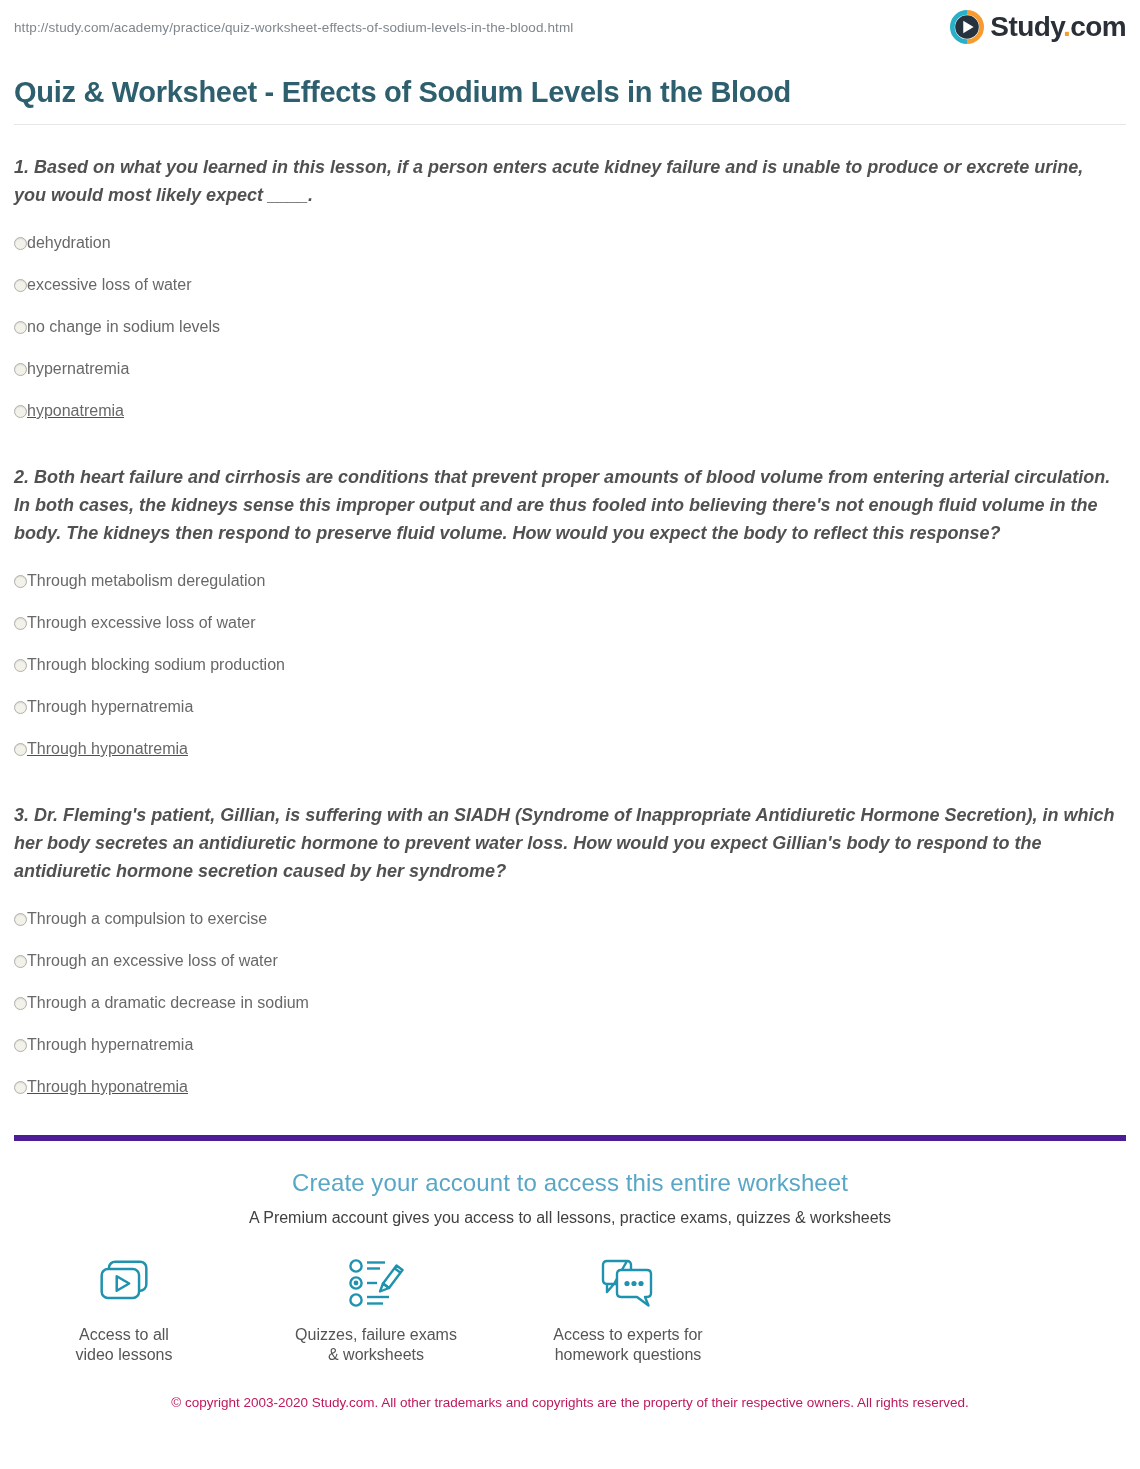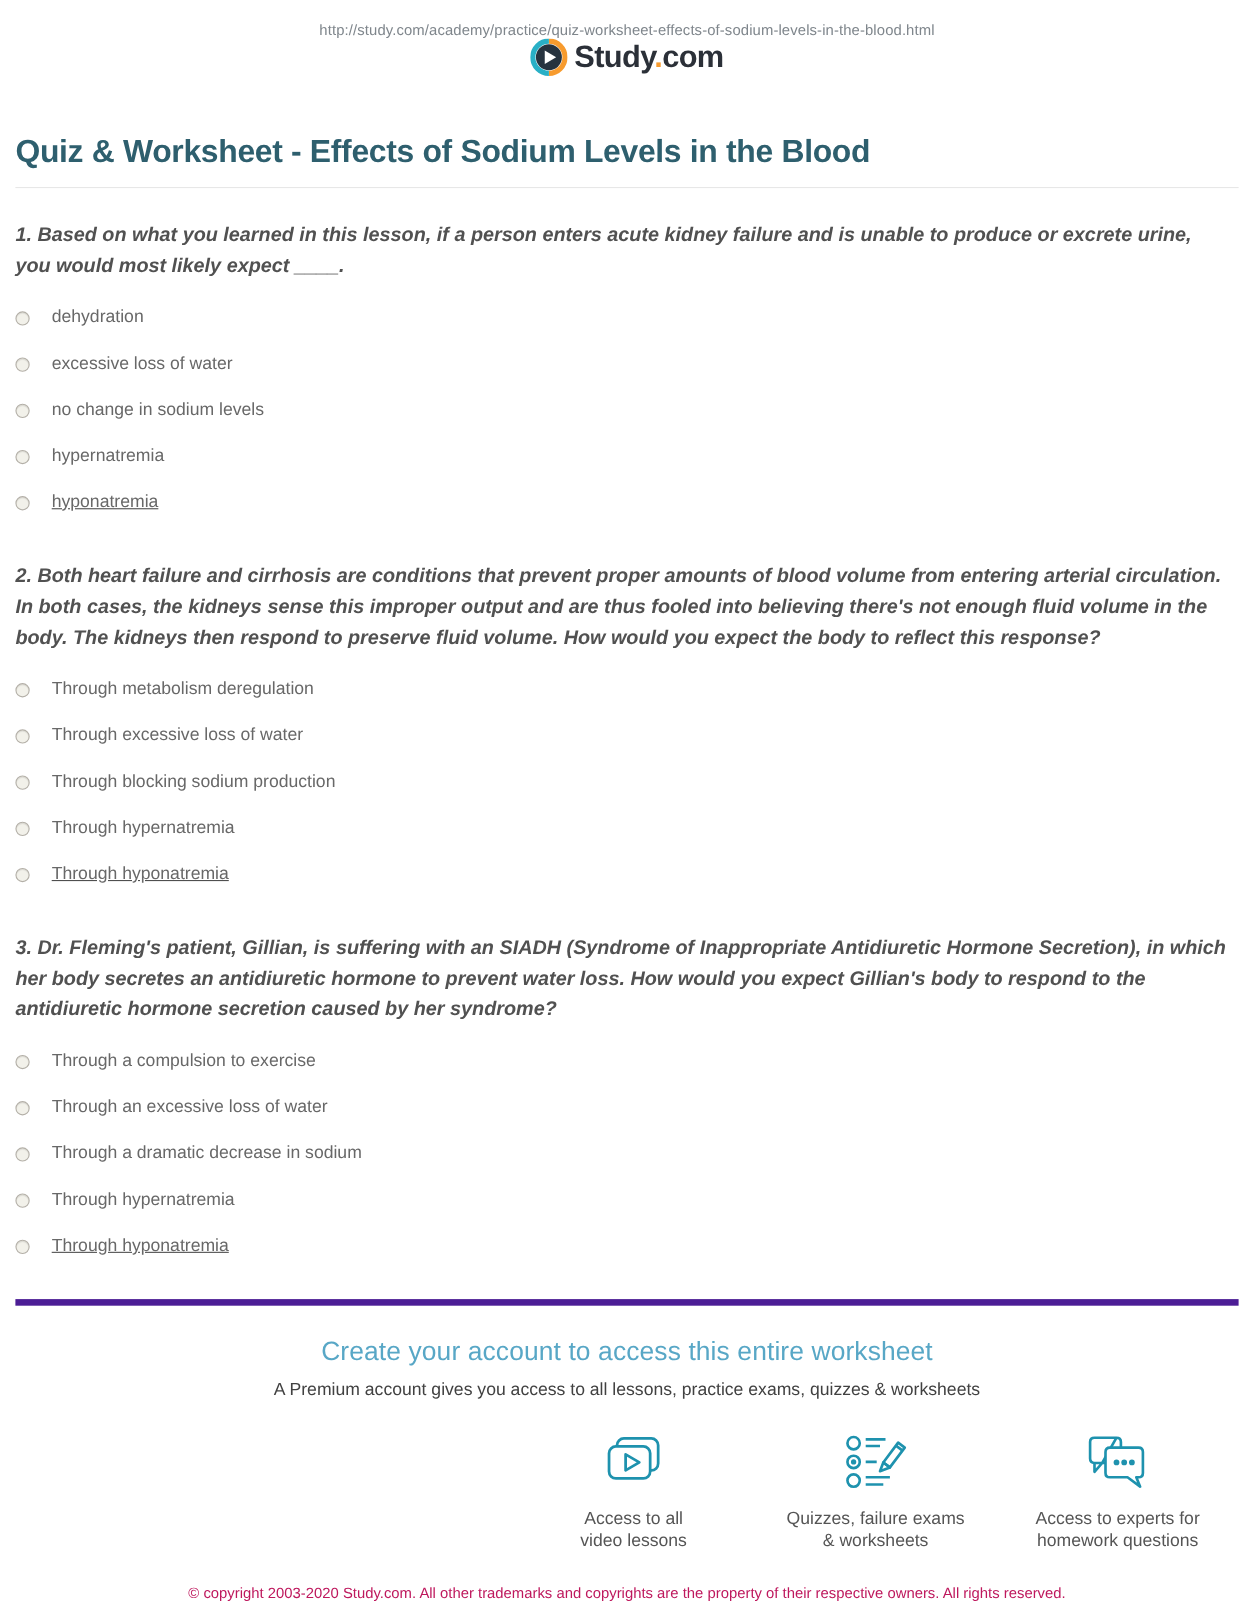--- a/index.html
+++ b/index.html
@@ -3,52 +3,52 @@
 <meta charset="utf-8">
 <style>
   html, body { margin: 0; padding: 0; background: #ffffff; }
   body { font-family: "Liberation Sans", sans-serif; color: #4f4f4f; }
   .page {
     width: 1140px; height: 1469px; margin: 0 auto; background: #fff;
     box-sizing: border-box; overflow: hidden; position: relative;
   }
 
   
-  .topbar { display: flex; justify-content: space-between; align-items: center; padding: 10px 14px 0 14px; flex-direction: column; }
+  .topbar { display: flex; justify-content: space-between; align-items: flex-start; padding: 10px 14px 0 14px; }
   .page-url { font-size: 13.5px; color: #7f868c; padding-top: 10px; letter-spacing: 0.1px; }
   .logo { display: flex; align-items: center; gap: 6px; cursor: pointer; }
   .logo-text { font-size: 28px; font-weight: bold; color: #2b3038; letter-spacing: -0.6px; line-height: 34px; }
   .logo-text .dot { color: #f79b2e; }
 
   
   h1.page-title {
-    margin: 52px 14px 0 14px; font-size: 29px; line-height: 34px;
+    margin: 31px 14px 0 14px; font-size: 29px; line-height: 34px;
     font-weight: bold; color: #2e5f6e; letter-spacing: -0.3px;
   }
   .title-divider { border: none; border-top: 1px solid #e7e7e7; margin: 15px 14px 0 14px; }
 
   
   .question { margin: 0 14px; padding-top: 42px; }
   .question.first { padding-top: 28px; }
   .q-text { margin: 0; font-size: 18px; line-height: 28px; font-weight: bold; color: #515151; max-width: 1104px; font-style: italic; }
   .options { margin-top: 24px; }
-  .option { display: flex; align-items: center; gap: 20px; height: 20px; margin-bottom: 22px; cursor: pointer; }
+  .option { display: flex; align-items: center; gap: 0; height: 20px; margin-bottom: 22px; cursor: pointer; }
   .option:last-child { margin-bottom: 0; text-decoration: underline; }
   .radio {
     width: 11px; height: 11px; flex: 0 0 11px; border-radius: 50%;
     border: 1px solid #b3afa7; background: #f2f1ea;
     box-shadow: inset 0 1px 1px rgba(0,0,0,0.10);
   }
   .opt-label { font-size: 16px; color: #686868; }
 
   
   .cta { margin: 38px 14px 0 14px; border-top: 6px solid #4c1d95; padding-top: 28px; text-align: center; }
   .cta-heading { margin: 0; font-size: 24px; font-weight: normal; color: #58a7c6; letter-spacing: 0.1px; }
   .cta-sub { margin: 12px 0 0 0; font-size: 16px; color: #414141; }
-  .features { display: flex; justify-content: flex-end; margin-top: 28px; }
+  .features { display: flex; justify-content: flex-start; margin-top: 28px; gap: 32px; }
   .feature { width: 220px; text-align: center; }
   .feature-icon { height: 58px; display: flex; align-items: center; justify-content: center; }
   .feature-label { margin-top: 12px; font-size: 16px; line-height: 20px; color: #555555; }
 
   
   .page-footer { margin-top: 28px; text-align: center; }
   .copyright { margin: 0 auto; max-width: 800px; font-size: 13.5px; line-height: 20px; color: #be185d; }
 </style>
 </head>
 <body>

